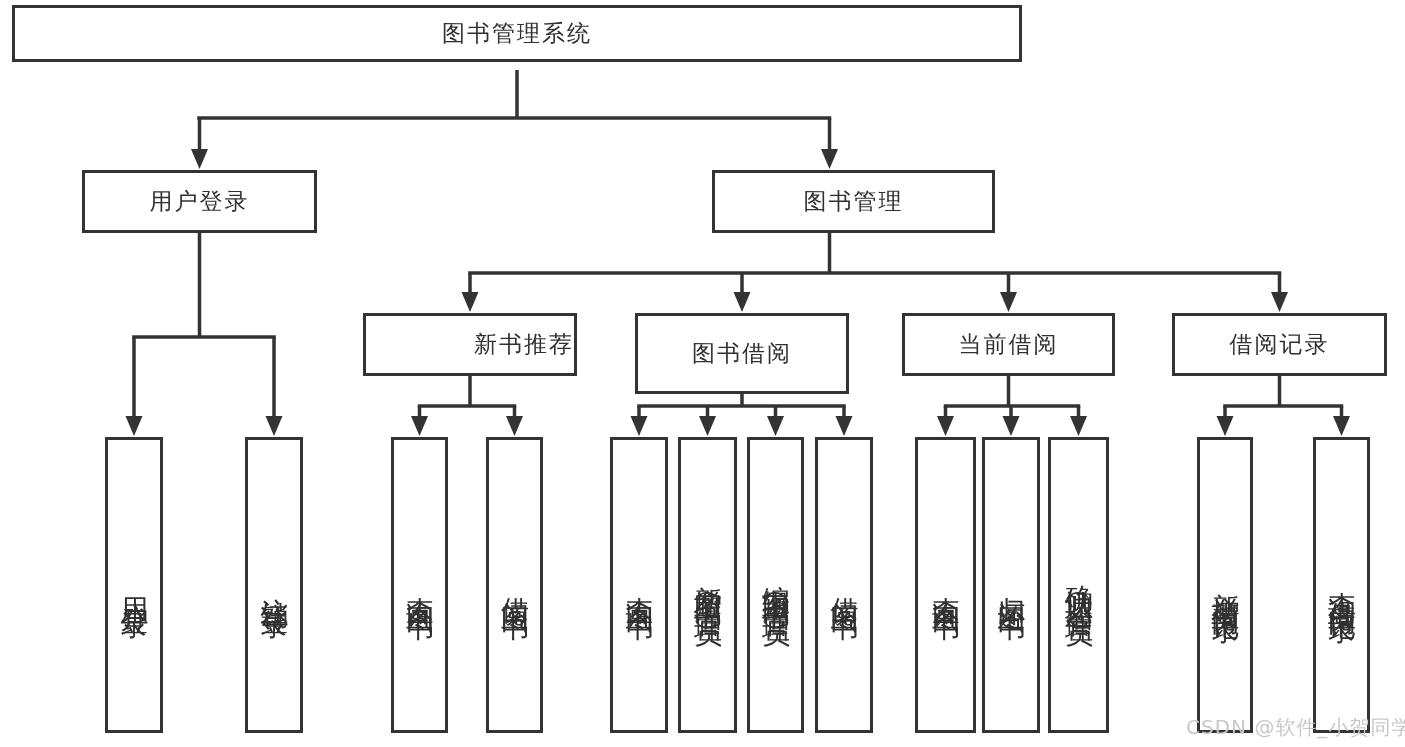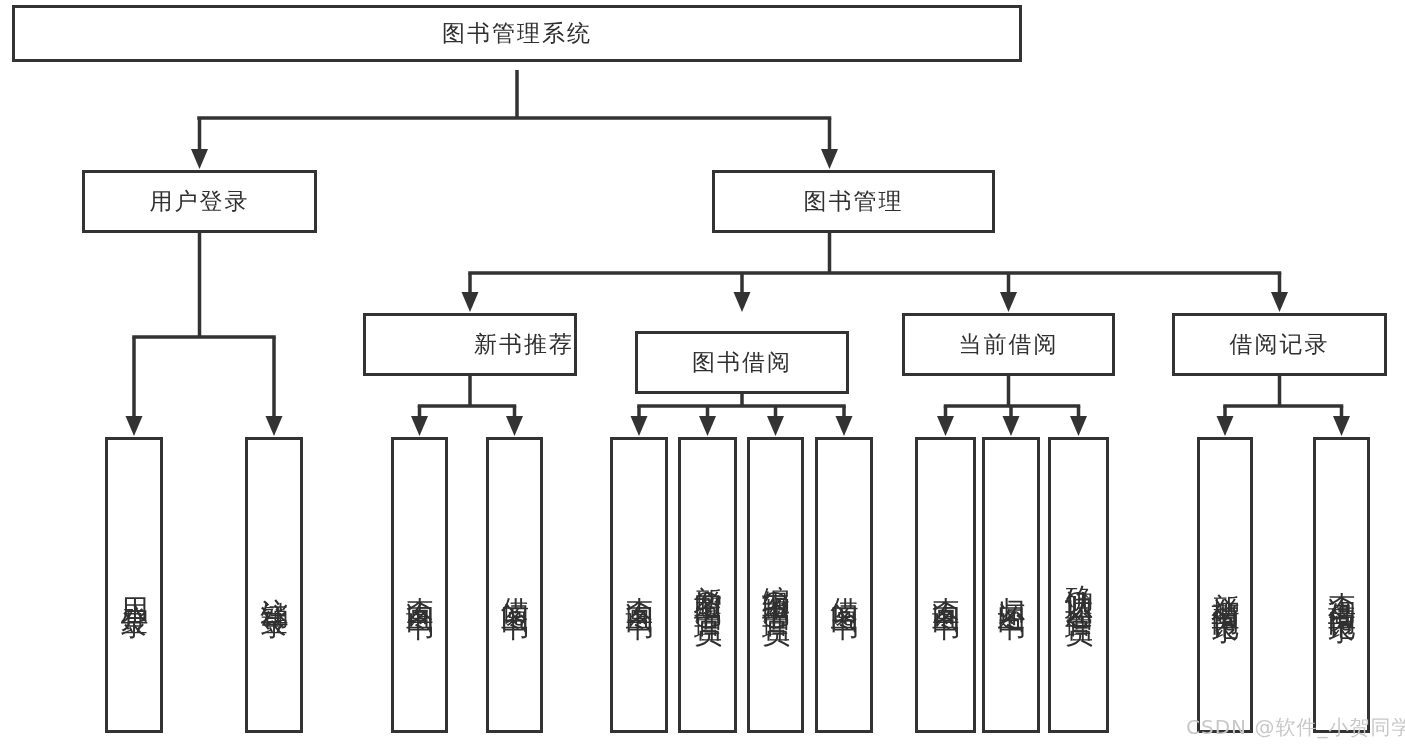--- a/index.html
+++ b/index.html
@@ -115,21 +115,21 @@
   <div class="node hnode" style="left:82px; top:170px; width:235px; height:63px;">
     <span>用户登录</span>
   </div>
   <div class="node hnode" style="left:712px; top:170px; width:283px; height:63px;">
     <span>图书管理</span>
   </div>
 
   <div class="node hnode" style="left:363px; top:313px; width:214px; height:63px;justify-content:flex-end;">
     <span>新书推荐</span>
   </div>
-  <div class="node hnode" style="left:635px; top:331px; width:214px; height:63px;align-items:center;">
+  <div class="node hnode" style="left:635px; top:313px; width:214px; height:81px;align-items:center;">
     <span>图书借阅</span>
   </div>
   <div class="node hnode" style="left:902px; top:313px; width:213px; height:63px;">
     <span>当前借阅</span>
   </div>
   <div class="node hnode" style="left:1172px; top:313px; width:215px; height:63px;">
     <span>借阅记录</span>
   </div>
 
   <div class="node leaf" style="left:105px; top:437px; width:58px; height:296px;">

